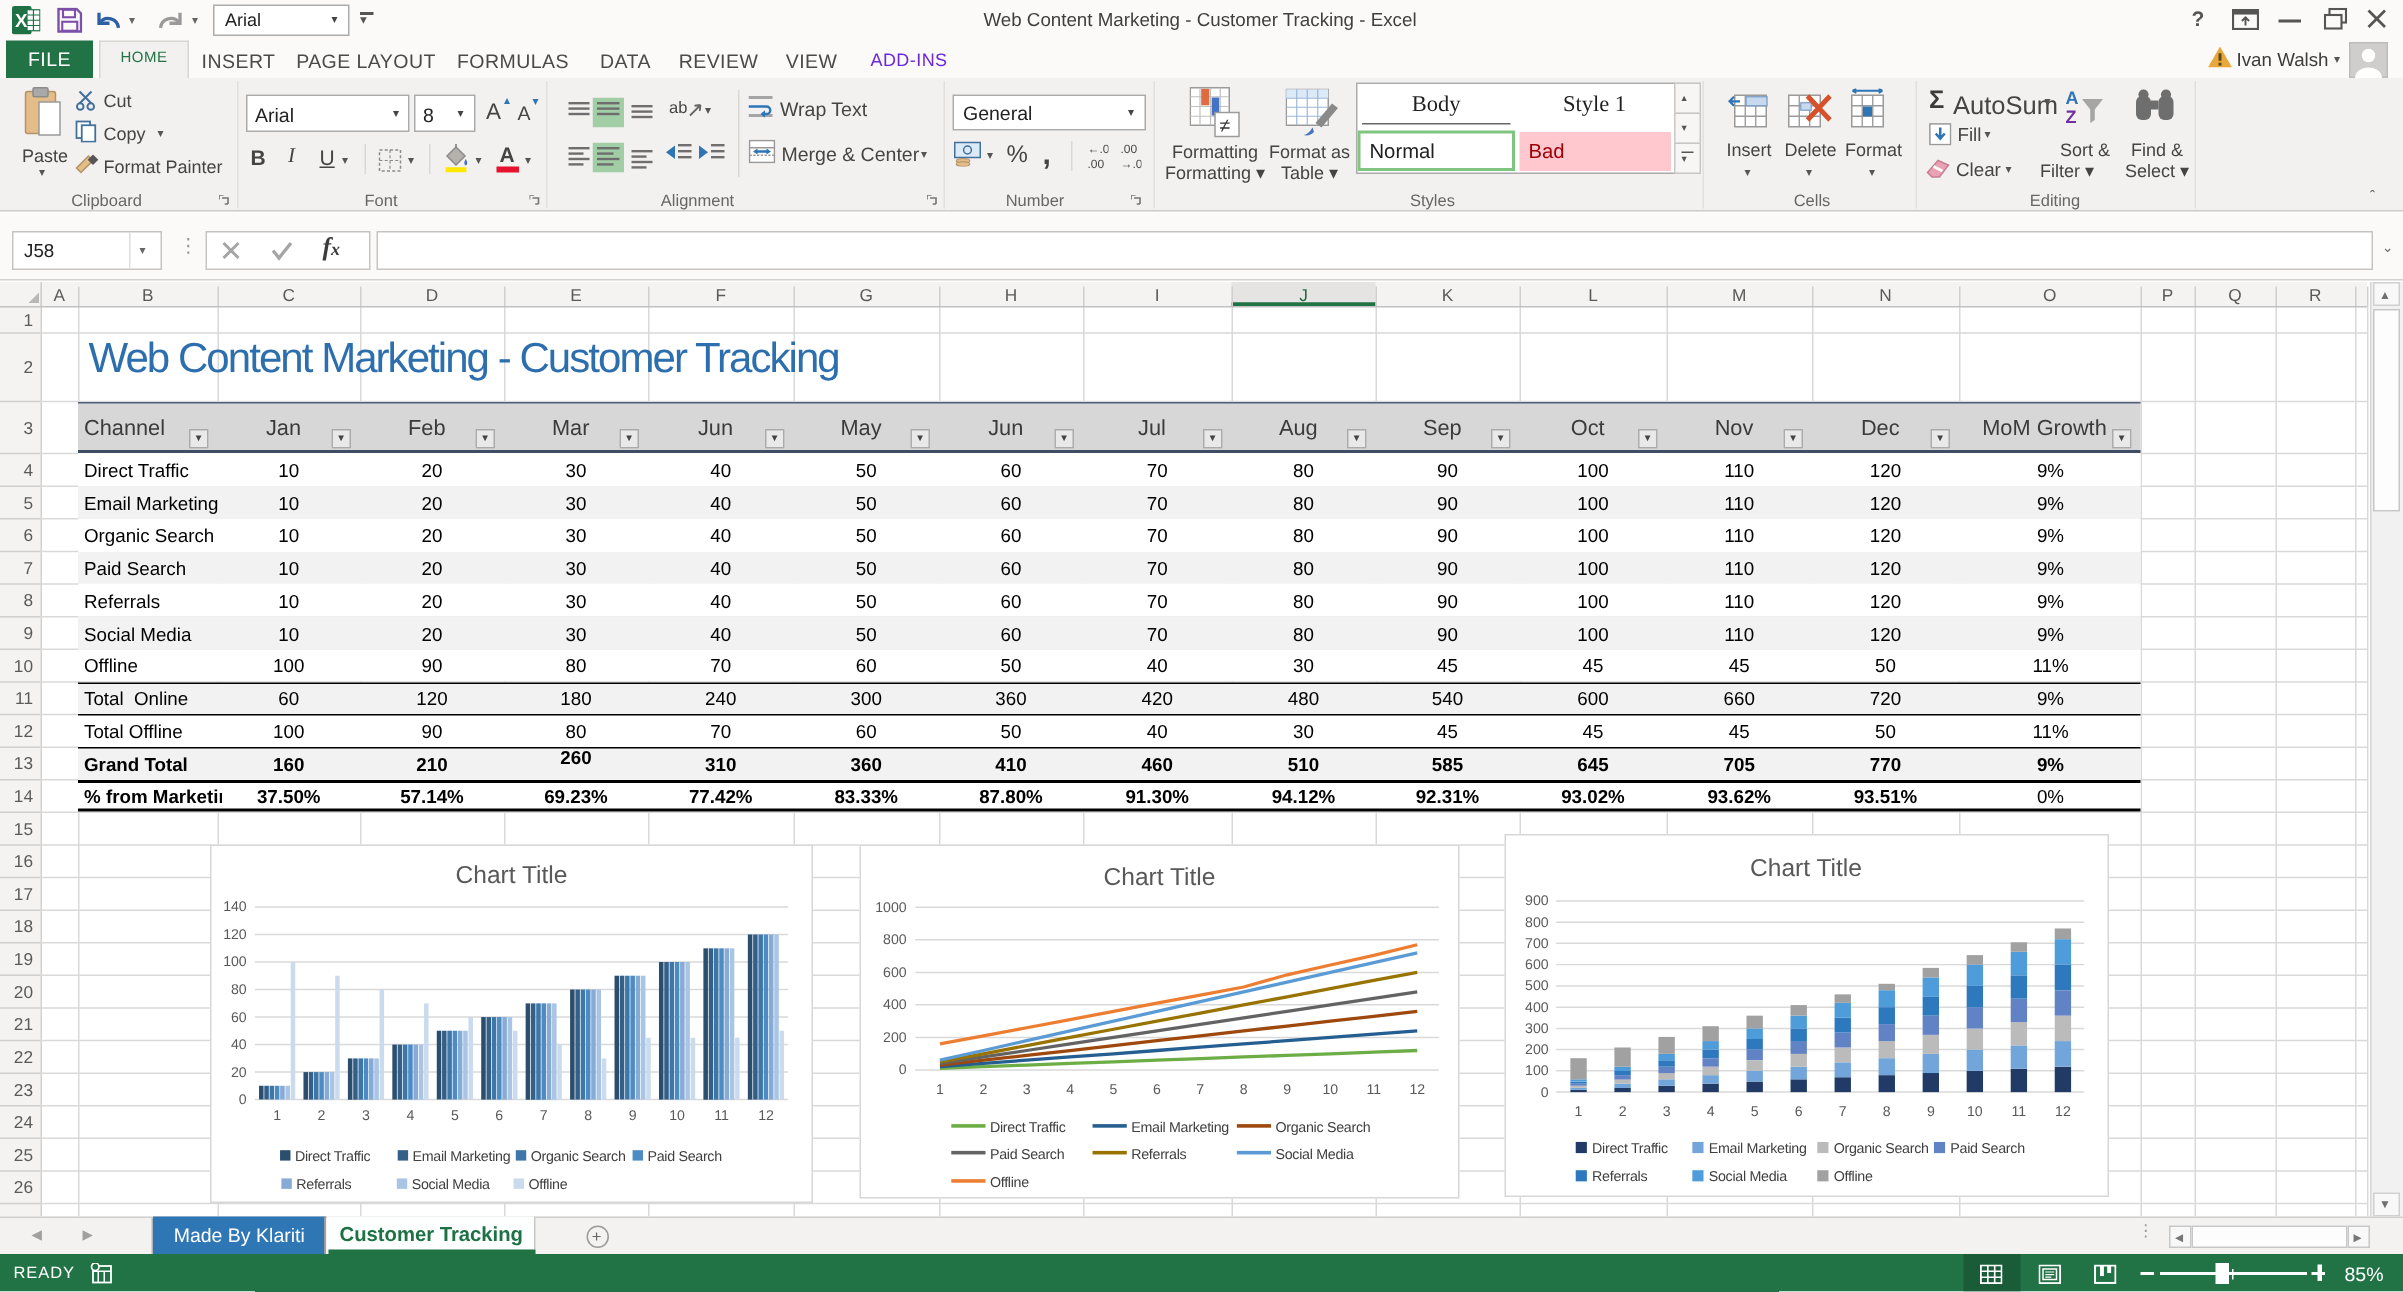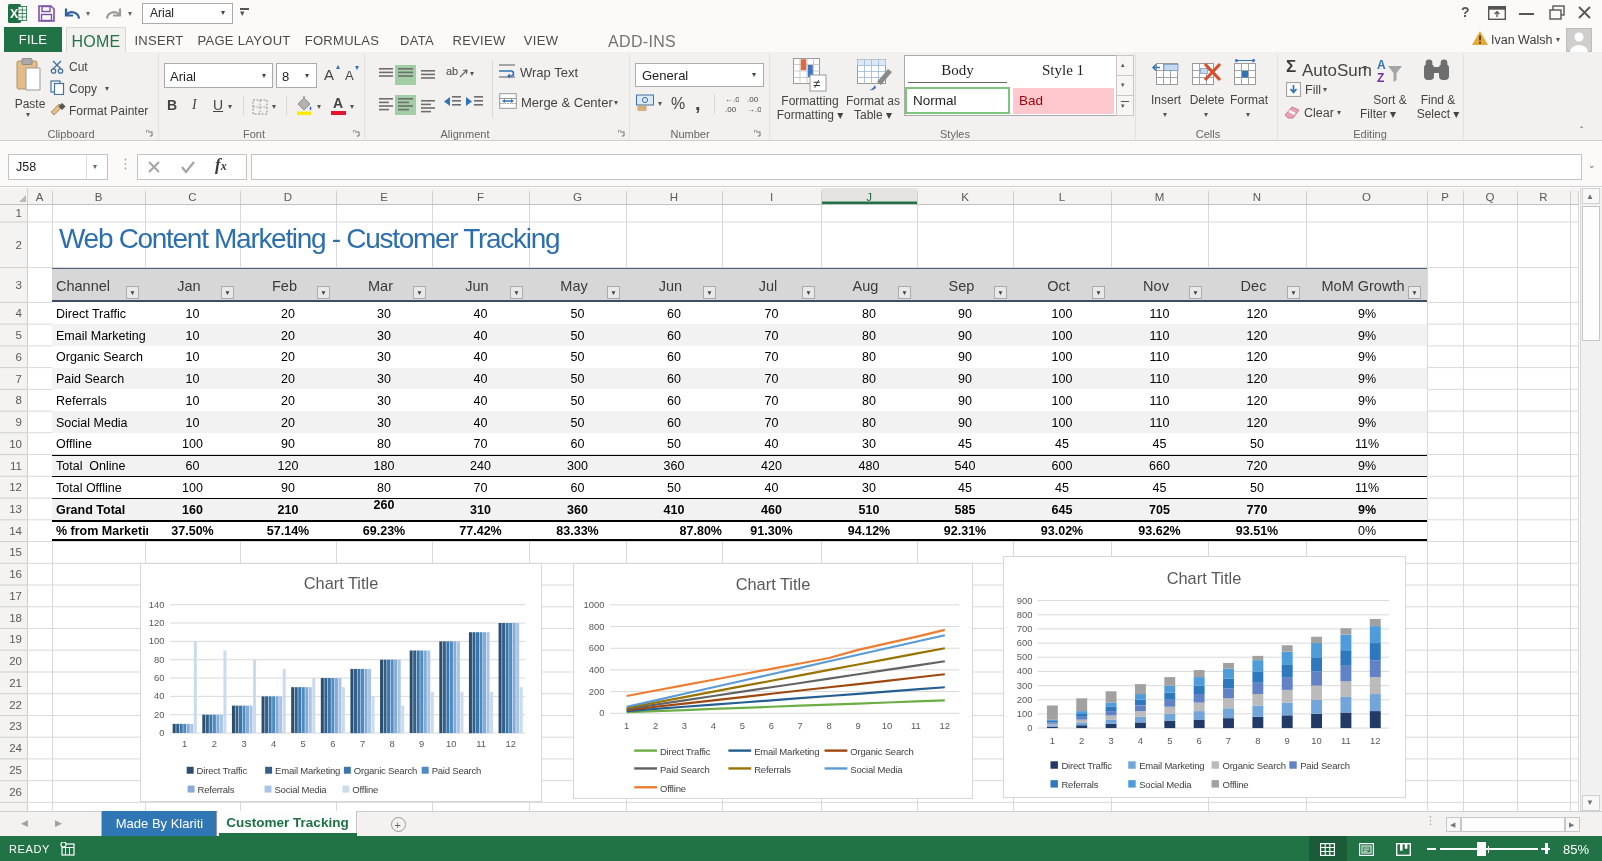--- a/index.html
+++ b/index.html
@@ -29,45 +29,46 @@
 <svg class="ab" style="left:104px;top:6px" width="20" height="15" viewBox="0 0 20 15">
 <path d="M16 2.5 L16 9.5 L9 9.5" fill="none" stroke="#9a9a9a" stroke-width="2.2"></path>
 <path d="M15.5 9 a7 7 0 0 0 -12.5 3.6" fill="none" stroke="#9a9a9a" stroke-width="2.2"></path>
     </svg>
 <div class="tx" style="left:128px;top:9px;font-size:8px;color:#666">▾</div>
 <div class="ab" style="left:142px;top:3px;width:91px;height:21px;background:#fff;border:1px solid #ababab"></div>
 <div class="tx" style="left:150px;top:6px;font-size:12px;color:#222">Arial</div>
 <div class="tx" style="left:221px;top:8px;font-size:8px;color:#444">▾</div>
 <div class="ab" style="left:240px;top:8px;width:9px;height:1.5px;background:#555"></div>
 <div class="tx" style="left:240px;top:8px;font-size:9px;color:#555">▾</div>
+<div class="tx" style="left:550px;top:6px;width:500px;text-align:center;font-size:12.5px;color:#3f3f3f">Web Content Marketing - Customer Tracking - Excel</div>
 <div class="tx" style="left:1461px;top:4px;font-size:14px;color:#555;font-weight:bold">?</div>
 <svg class="ab" style="left:1488px;top:6px" width="18" height="14" viewBox="0 0 18 14">
 <rect x="0.7" y="0.7" width="16.6" height="12.6" fill="none" stroke="#555" stroke-width="1.4"></rect>
 <rect x="0.7" y="0.7" width="16.6" height="3" fill="#555"></rect>
 <path d="M9 11 v-5 M6.6 8 l2.4-2.4 2.4 2.4" stroke="#555" stroke-width="1.3" fill="none"></path>
     </svg>
 <div class="ab" style="left:1519px;top:13px;width:15px;height:2px;background:#555"></div>
 <svg class="ab" style="left:1549px;top:5px" width="16" height="16" viewBox="0 0 16 16">
 <rect x="4" y="1" width="11" height="9" fill="#fbfaf9" stroke="#555" stroke-width="1.4"></rect>
 <rect x="1" y="5" width="11" height="9" fill="#fbfaf9" stroke="#555" stroke-width="1.4"></rect>
     </svg>
 <svg class="ab" style="left:1577px;top:5px" width="15" height="15" viewBox="0 0 15 15">
 <path d="M2 2 L13 13 M13 2 L2 13" stroke="#555" stroke-width="1.8"></path>
     </svg>
 <div class="ab" style="left:0;top:27px;width:1602px;height:25px;background:#fbfaf9"></div>
 <div class="ab" style="left:4px;top:27px;width:58px;height:25px;background:#217346;color:#fff;font-size:13px;text-align:center;line-height:25px;letter-spacing:0.3px">FILE</div>
 <div class="ab" style="left:66px;top:27px;width:60px;height:26px;background:#f3f1f0;border:1px solid #d9d6d2;border-bottom:none"></div>
-<div class="tx" style="left:66px;top:33px;width:60px;text-align:center;font-size:16px;color:#217346;letter-spacing:0.3px">HOME</div>
+<div class="tx" style="left:66px;top:33px;width:60px;text-align:center;font-size:10px;color:#217346;letter-spacing:0.3px">HOME</div>
 <div class="tx" style="left:89px;top:33px;width:140px;text-align:center;font-size:13px;color:#4a4a4a;letter-spacing:0.3px">INSERT</div>
 <div class="tx" style="left:174px;top:33px;width:140px;text-align:center;font-size:13px;color:#4a4a4a;letter-spacing:0.3px">PAGE LAYOUT</div>
 <div class="tx" style="left:272px;top:33px;width:140px;text-align:center;font-size:13px;color:#4a4a4a;letter-spacing:0.3px">FORMULAS</div>
 <div class="tx" style="left:347px;top:33px;width:140px;text-align:center;font-size:13px;color:#4a4a4a;letter-spacing:0.3px">DATA</div>
 <div class="tx" style="left:409px;top:33px;width:140px;text-align:center;font-size:13px;color:#4a4a4a;letter-spacing:0.3px">REVIEW</div>
 <div class="tx" style="left:471px;top:33px;width:140px;text-align:center;font-size:13px;color:#4a4a4a;letter-spacing:0.3px">VIEW</div>
-<div class="tx" style="left:536px;top:33px;width:140px;text-align:right;font-size:16px;color:#737373;letter-spacing:0.3px">ADD-INS</div>
+<div class="tx" style="left:536px;top:33px;width:140px;text-align:center;font-size:12px;color:#6d28d9;letter-spacing:0.3px">ADD-INS</div>
 <svg class="ab" style="left:1472px;top:31px" width="16" height="14" viewBox="0 0 16 14">
 <path d="M8 0 L16 14 L0 14 Z" fill="#e9a83b"></path>
       <rect x="7" y="4.5" width="2" height="5" fill="#5a4a21"></rect>
       <rect x="7" y="10.8" width="2" height="2" fill="#5a4a21"></rect>
     </svg>
 <div class="tx" style="left:1491px;top:33px;font-size:12.5px;color:#3c3c3c">Ivan Walsh</div>
 <div class="tx" style="left:1556px;top:35px;font-size:8px;color:#555">▾</div>
 <div class="ab" style="left:1566px;top:28px;width:26px;height:24px;background:#cfcecd;border:1px solid #bdbcbb"></div>
 <svg class="ab" style="left:1566px;top:28px" width="26" height="24" viewBox="0 0 26 24">
 <circle cx="13" cy="9" r="4.5" fill="#fff"></circle>
@@ -693,21 +694,21 @@
 <div class="tx" style="left:1111px;top:502.6px;width:97px;text-align:center;font-size:12.5px;color:#000;font-weight:bold;">705</div>
 <div class="tx" style="left:1208px;top:502.6px;width:98px;text-align:center;font-size:12.5px;color:#000;font-weight:bold;">770</div>
 <div class="tx" style="left:1306px;top:502.6px;width:122px;text-align:center;font-size:12.5px;color:#000;font-weight:bold;">9%</div>
 <div class="ab" style="left:52px;top:519.8px;width:1375px;height:21.7px;background:#fff;border-top:2.5px solid #000;border-bottom:2px solid #000;"></div>
 <div class="tx" style="left:56px;top:524.3px;width:92px;overflow:hidden;font-size:12.5px;color:#000;font-weight:bold;">% from Marketing</div>
 <div class="tx" style="left:145px;top:524.3px;width:95px;text-align:center;font-size:12.5px;color:#000;font-weight:bold;">37.50%</div>
 <div class="tx" style="left:240px;top:524.3px;width:96px;text-align:center;font-size:12.5px;color:#000;font-weight:bold;">57.14%</div>
 <div class="tx" style="left:336px;top:524.3px;width:96px;text-align:center;font-size:12.5px;color:#000;font-weight:bold;">69.23%</div>
 <div class="tx" style="left:432px;top:524.3px;width:97px;text-align:center;font-size:12.5px;color:#000;font-weight:bold;">77.42%</div>
 <div class="tx" style="left:529px;top:524.3px;width:97px;text-align:center;font-size:12.5px;color:#000;font-weight:bold;">83.33%</div>
-<div class="tx" style="left:626px;top:524.3px;width:96px;text-align:right;font-size:12.5px;color:#000;font-weight:bold;">87.80%</div>
+<div class="tx" style="left:626px;top:524.3px;width:96px;text-align:center;font-size:12.5px;color:#000;font-weight:bold;">87.80%</div>
 <div class="tx" style="left:722px;top:524.3px;width:99px;text-align:center;font-size:12.5px;color:#000;font-weight:bold;">91.30%</div>
 <div class="tx" style="left:821px;top:524.3px;width:96px;text-align:center;font-size:12.5px;color:#000;font-weight:bold;">94.12%</div>
 <div class="tx" style="left:917px;top:524.3px;width:96px;text-align:center;font-size:12.5px;color:#000;font-weight:bold;">92.31%</div>
 <div class="tx" style="left:1013px;top:524.3px;width:98px;text-align:center;font-size:12.5px;color:#000;font-weight:bold;">93.02%</div>
 <div class="tx" style="left:1111px;top:524.3px;width:97px;text-align:center;font-size:12.5px;color:#000;font-weight:bold;">93.62%</div>
 <div class="tx" style="left:1208px;top:524.3px;width:98px;text-align:center;font-size:12.5px;color:#000;font-weight:bold;">93.51%</div>
 <div class="tx" style="left:1306px;top:524.3px;width:122px;text-align:center;font-size:12.5px;color:#000;">0%</div>
 <svg class="ab" style="left:140px;top:563px;background:#fff;border:1px solid #d7d7d7" width="402" height="239" viewBox="0 0 402 239" font-family="Liberation Sans">
       <text x="201" y="25" font-size="16.5" fill="#595959" text-anchor="middle">Chart Title</text>
       <line x1="28.5" y1="170.5" x2="387.0" y2="170.5" stroke="#d9d9d9" stroke-width="1"></line>

